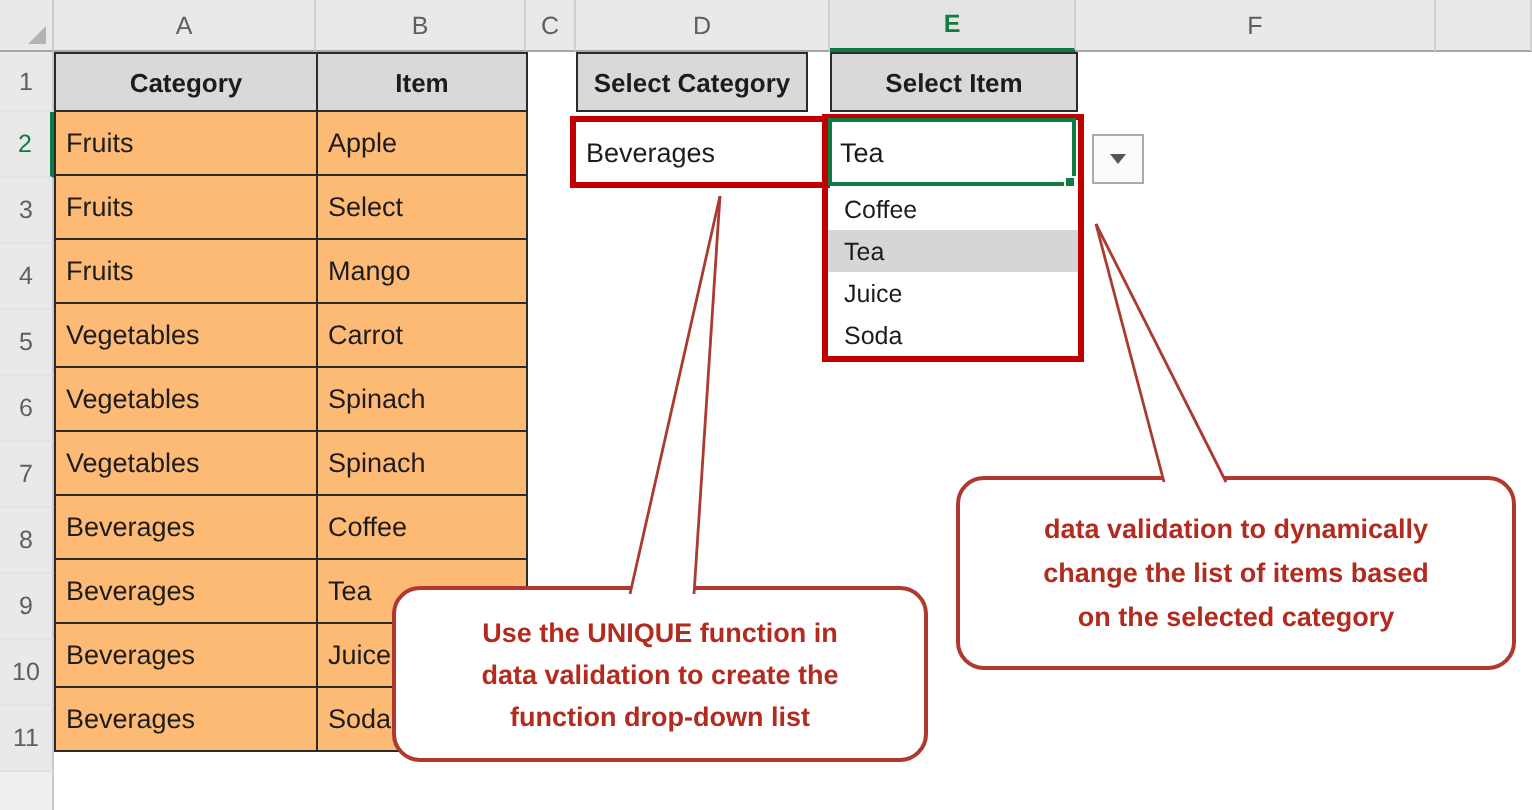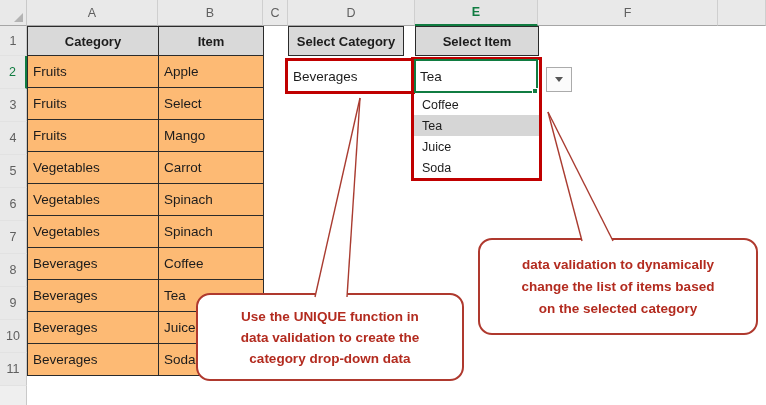--- a/index.html
+++ b/index.html
@@ -206,21 +206,21 @@
     <div class="dd-item">Juice</div>
     <div class="dd-item">Soda</div>
   </div>
   <div class="dd-button">
     <div class="dd-arrow"></div>
   </div>
 
   <div class="callout callout-unique">
     <div>Use the UNIQUE function in</div>
     <div>data validation to create the</div>
-    <div>category drop-down data</div>
+    <div>function drop-down list</div>
   </div>
   <div class="callout callout-indirect">
     <div>data validation to dynamically</div>
     <div>change the list of items based</div>
     <div>on the selected category</div>
   </div>
 
   <svg class="beaks" width="766" height="405">
     <polygon points="360,98 315,297 347,297" fill="#ffffff" stroke="none"></polygon>
     <line x1="360" y1="98" x2="315" y2="297" stroke="#A93B30" stroke-width="1.4"></line>

